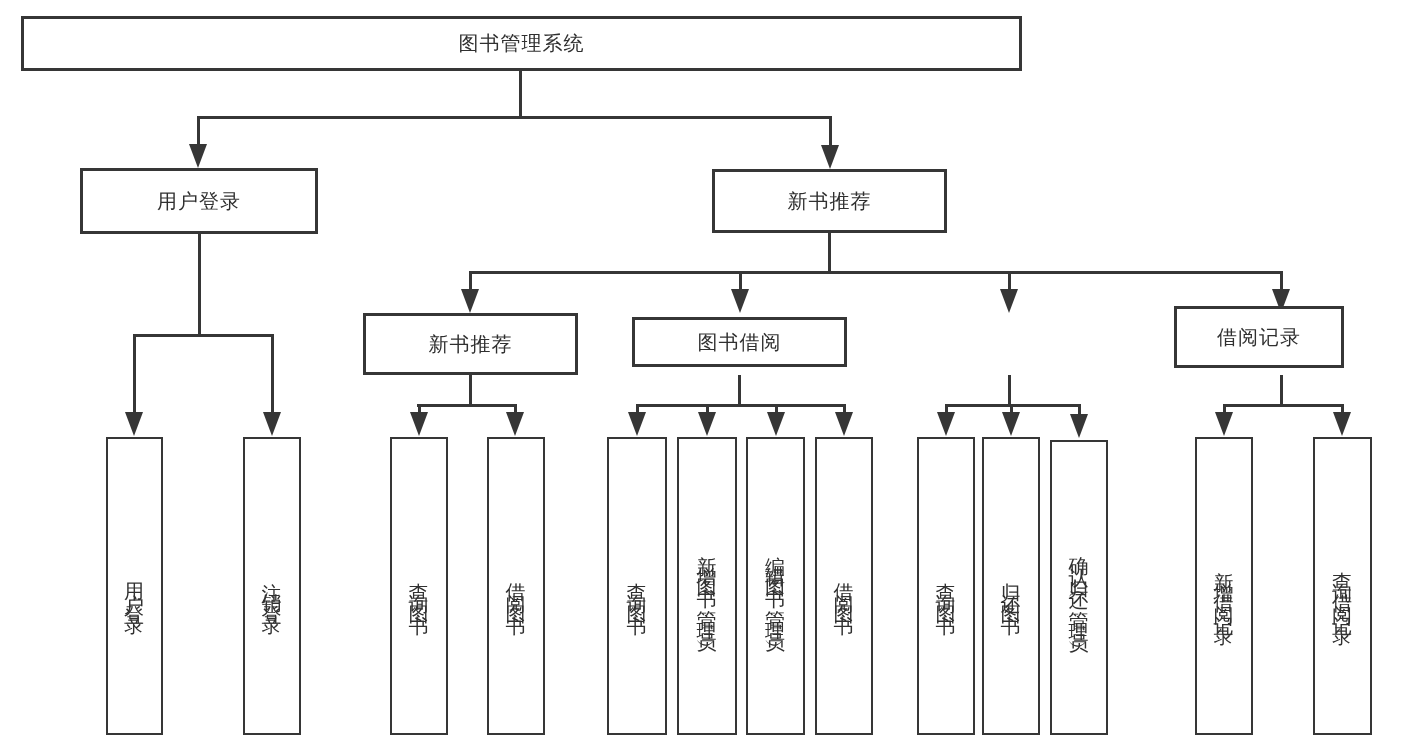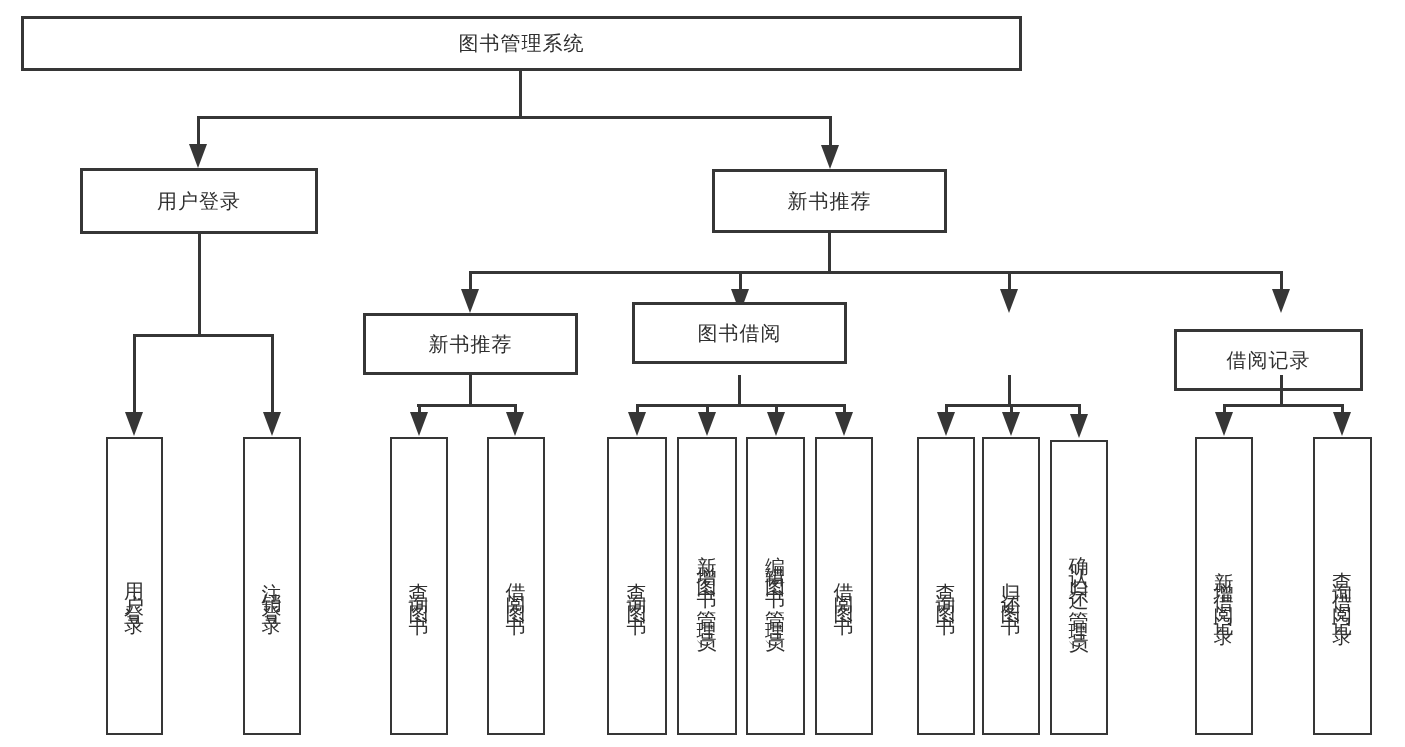--- a/index.html
+++ b/index.html
@@ -68,24 +68,24 @@
   <div class="vline" style="left:739px;top:271px;height:18px;"></div>
   <div class="head" style="left:740px;top:289px;"></div>
   <div class="vline" style="left:1008px;top:271px;height:18px;"></div>
   <div class="head" style="left:1009px;top:289px;"></div>
   <div class="vline" style="left:1280px;top:271px;height:18px;"></div>
   <div class="head" style="left:1281px;top:289px;"></div>
 
   <div class="box" style="left:363px;top:313px;width:215px;height:62px;">
     <span class="hlabel">新书推荐</span>
   </div>
-  <div class="box" style="left:632px;top:302px;width:215px;height:62px;">
+  <div class="box" style="left:632px;top:317px;width:215px;height:50px;">
     <span class="hlabel">图书借阅</span>
   </div>
-  <div class="box" style="left:1174px;top:329px;width:189px;height:62px;justify-content:center;">
+  <div class="box" style="left:1174px;top:306px;width:170px;height:62px;justify-content:center;">
     <span class="hlabel">借阅记录</span>
   </div>
 
   <div class="vline" style="left:469px;top:375px;height:31px;"></div>
   <div class="hline" style="left:417px;top:404px;width:100px;"></div>
   <div class="vline" style="left:418px;top:404px;height:10px;"></div>
   <div class="head" style="left:419px;top:412px;"></div>
   <div class="vline" style="left:514px;top:404px;height:10px;"></div>
   <div class="head" style="left:515px;top:412px;"></div>
 

